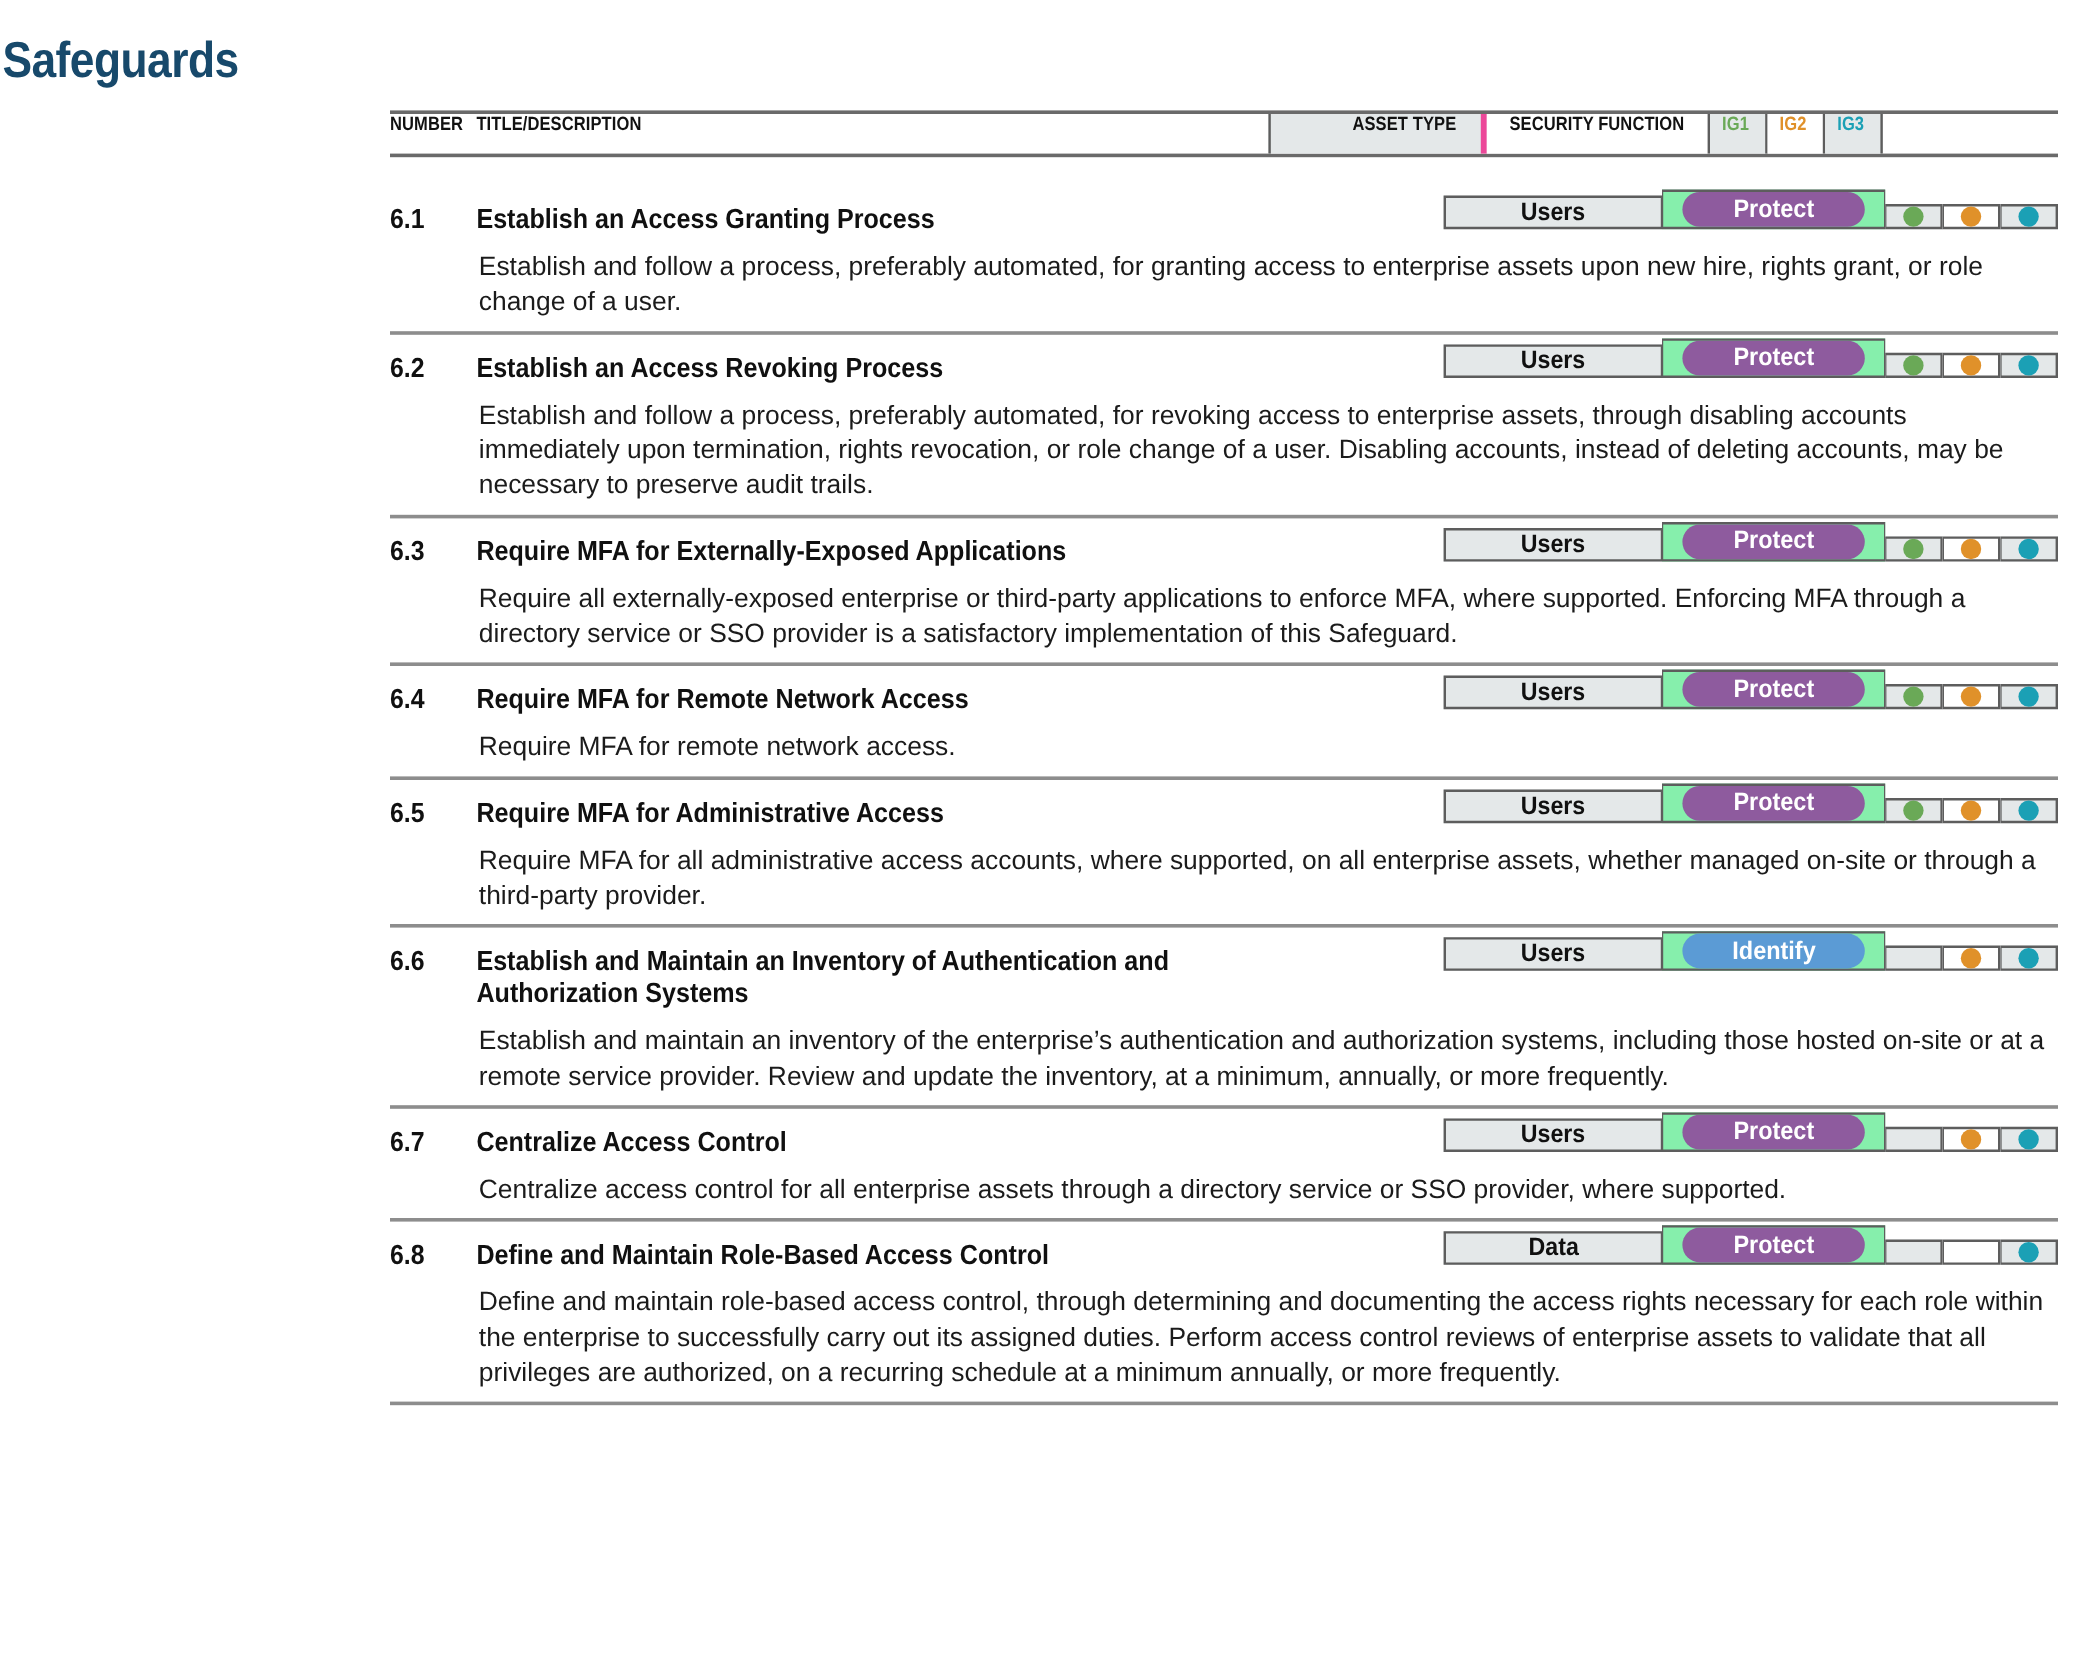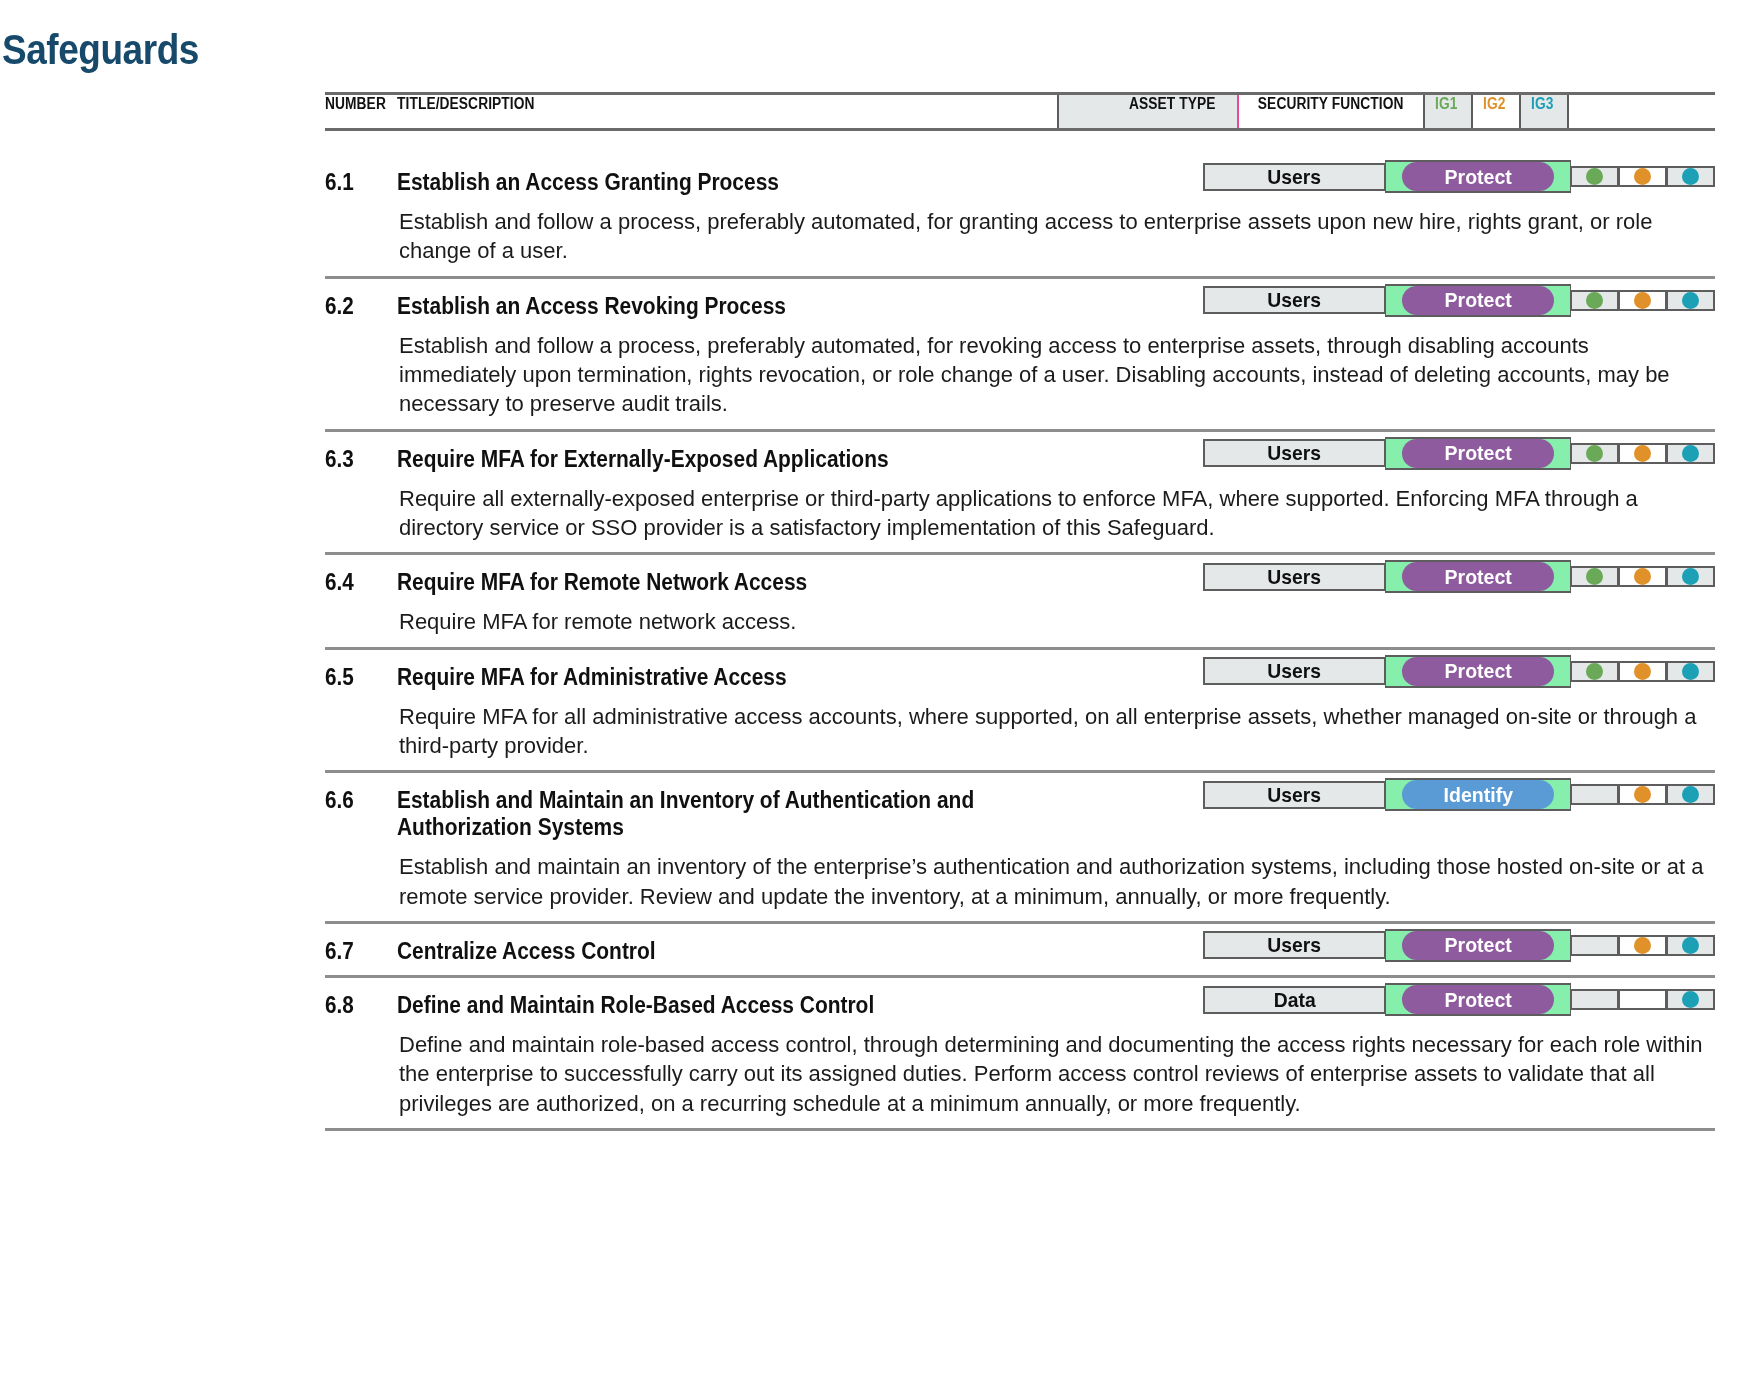--- a/index.html
+++ b/index.html
@@ -60,21 +60,21 @@
     font-size: 16px;
     letter-spacing: 0.1px;
     color: #111;
     transform-origin: left center;
     box-sizing: border-box;
   }
   .th-inner { transform: scaleX(0.86); transform-origin: left center; white-space: nowrap;}
   .th-center .th-inner { transform: scaleX(0.86); transform-origin: center center; }
   .th-center { justify-content: center; }
 
-  .th.shaded { background: #e4e8e9; border-left: 2px solid #5d5d5d; border-right: 2px solid #ec4899; padding-left: 48px; }
+  .th.shaded { background: #e4e8e9; border-left: 2px solid #5d5d5d; border-right: 5px solid #ec4899; padding-left: 48px; }
   .th.plain  { background: #ffffff; border-right: 2px solid #5d5d5d; }
   .th.ig     { justify-content: center; }
   .th.ig1 { background: #e4e8e9; color: #6aa957; border-right: 2px solid #5d5d5d; }
   .th.ig2 { background: #ffffff;  color: #e0912a; border-right: 2px solid #5d5d5d; }
   .th.ig3 { background: #e4e8e9; color: #1ba0b5; border-right: 2px solid #5d5d5d; }
 
   
   .sg-row {
     border-top: 3px solid #8d8d8d;
     padding-top: 7px;
@@ -106,21 +106,21 @@
     padding-top: 7px;
     padding-right: 14px;
     flex: 0 0 auto;
     box-sizing: border-box;
   }
   .cell-title span { display:inline-block; transform: scaleX(0.91); transform-origin: left top; }
 
   
   .row-right {
     display: flex;
-    align-items: center;
+    align-items: flex-end;
     height: 29px;
     margin-left: auto;
     flex: 0 0 auto;
     border-radius: 18px;
   }
   .cell-asset {
     display: flex; align-items: center; justify-content: center;
     background: #e4e8e9;
     border: 2px solid #5d5d5d;
     border-right-width: 1px;
@@ -392,20 +392,21 @@
               <span class="dot hidden" style="background: rgb(106, 169, 87);"></span>
             </div>
             <div class="cell-ig col-ig bg-white">
               <span class="dot" style="background: rgb(224, 145, 42);"></span>
             </div>
             <div class="cell-ig col-ig bg-shaded">
               <span class="dot" style="background: rgb(27, 160, 181);"></span>
             </div>
           </div>
         </div>
+        <div class="cell-desc">Centralize access control for all enterprise assets through a directory service or SSO provider, where supported.</div>
       </div>
       <div class="sg-row">
         <div class="row-main">
           <div class="cell-number col-number"><span>6.8</span></div>
           <div class="cell-title col-title"><span>Define and Maintain Role-Based Access Control</span></div>
           <div class="row-right">
             <div class="cell-asset col-asset">
               <span>Data</span>
             </div>
             <div class="cell-func col-func">

